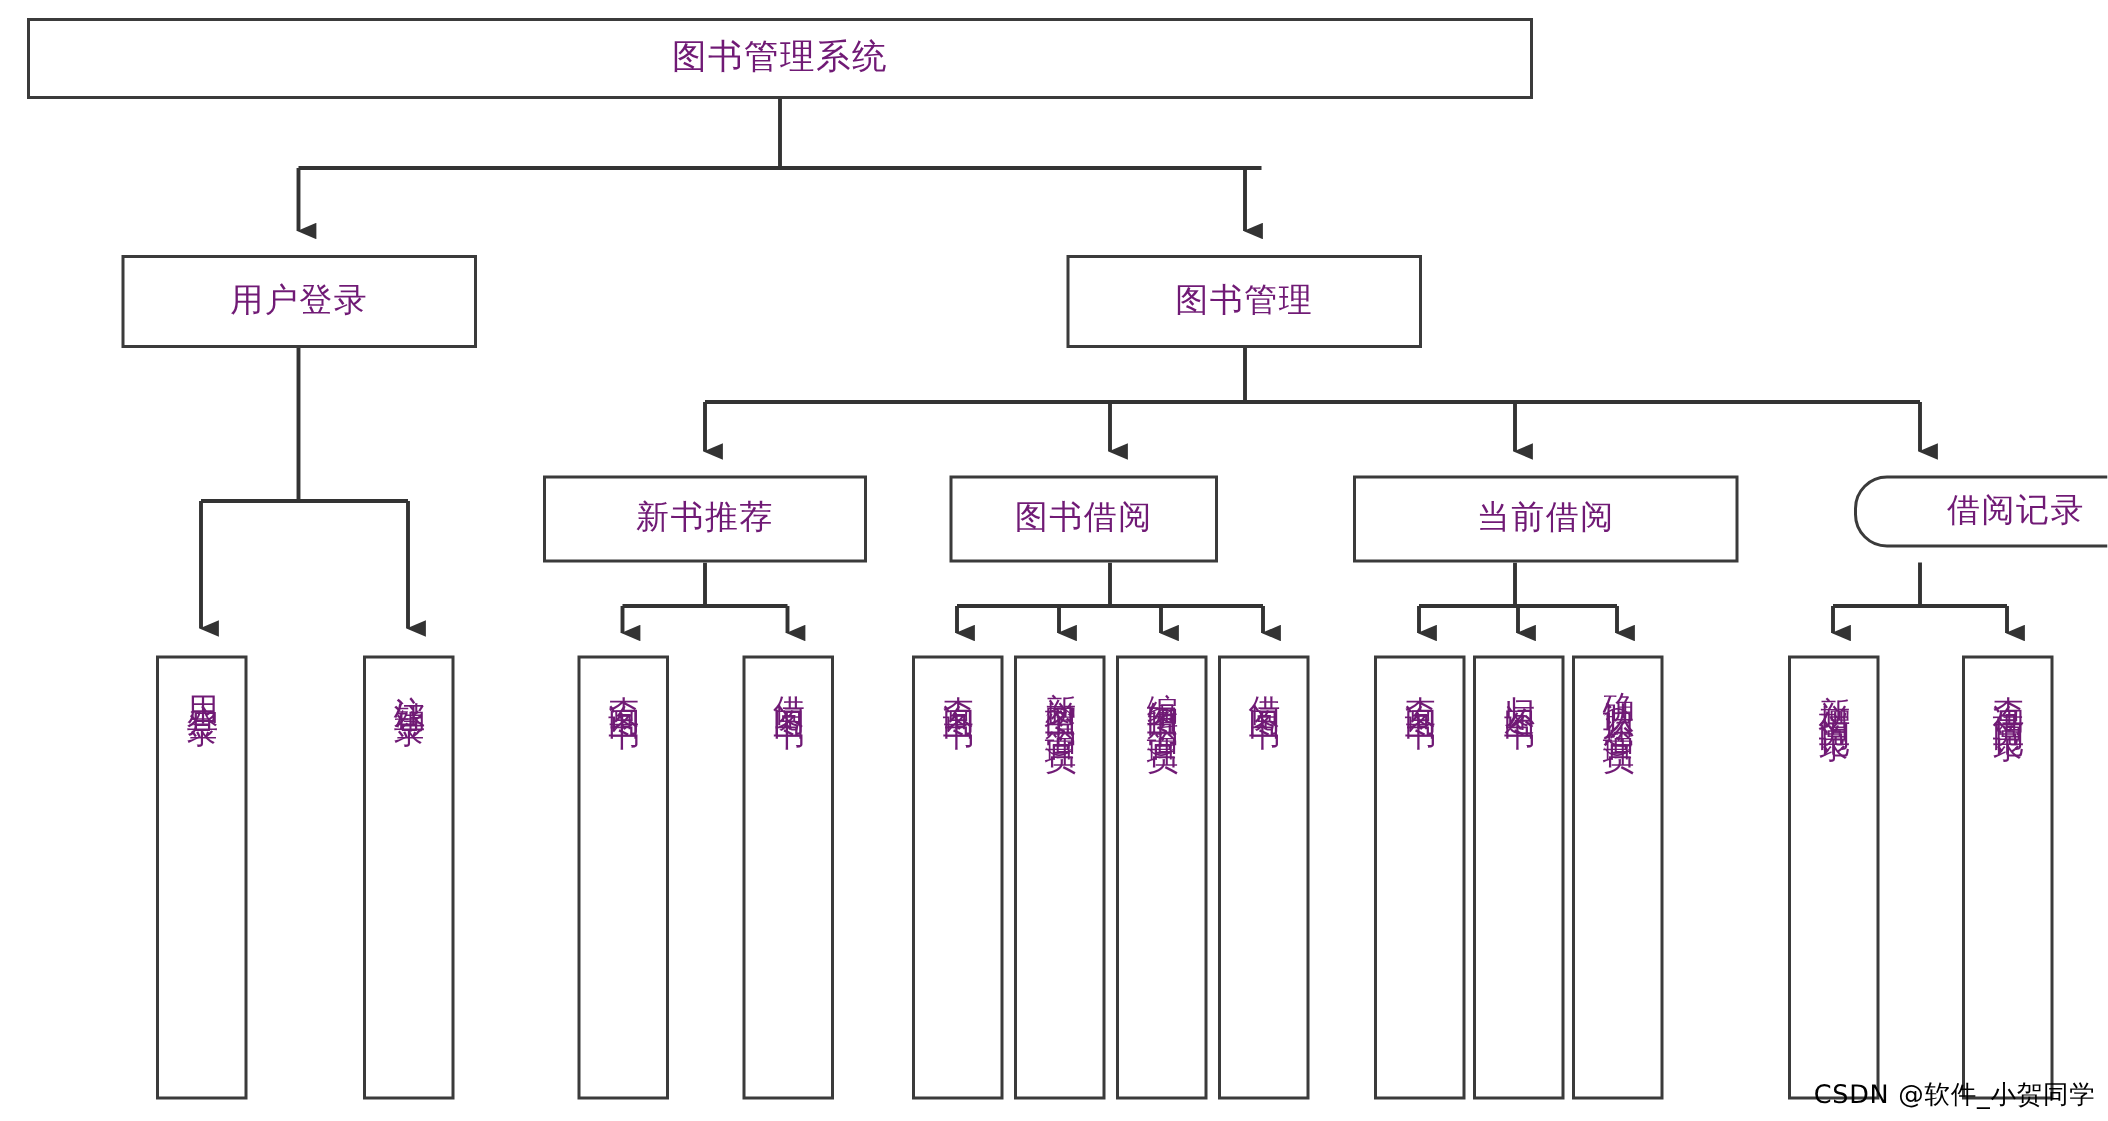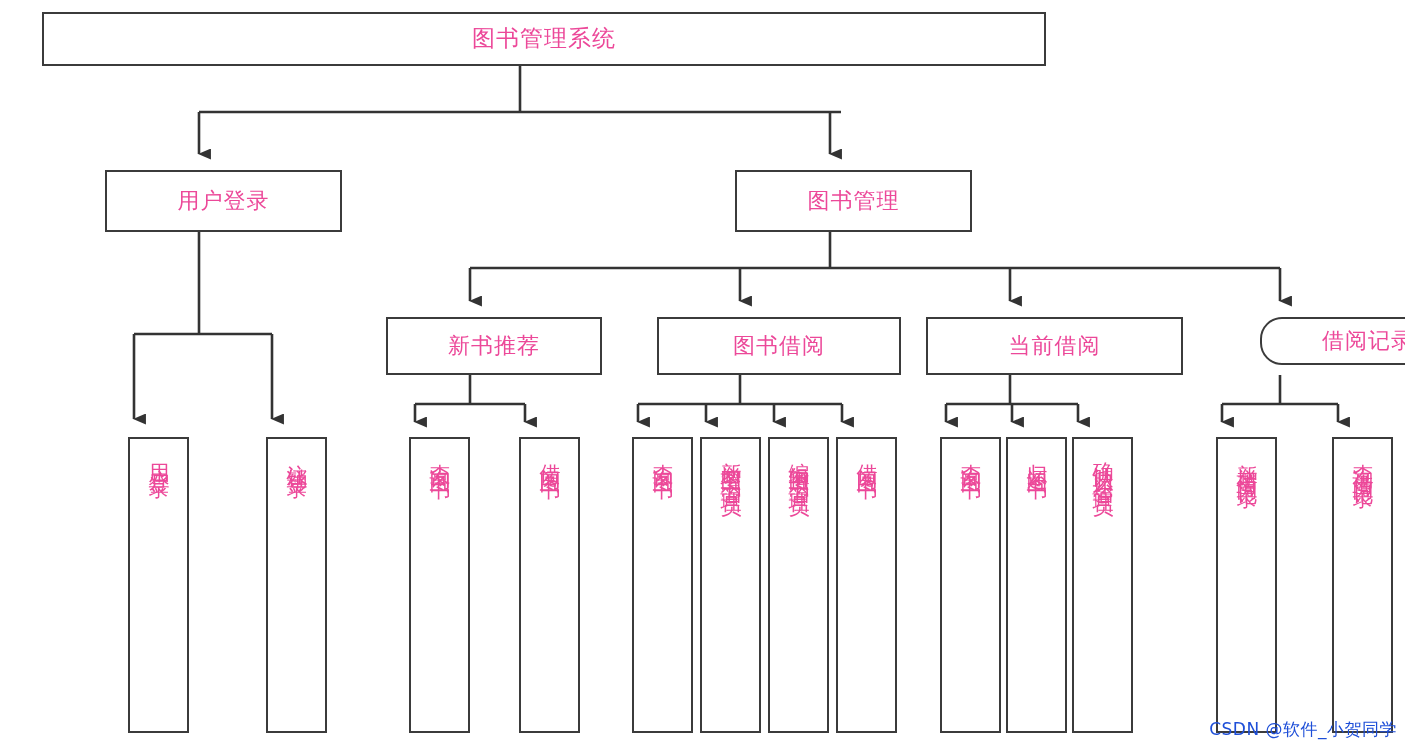--- a/index.html
+++ b/index.html
@@ -18,22 +18,21 @@
     overflow: hidden;
   }
   .node {
     position: absolute;
     box-sizing: border-box;
     border: 2.5px solid #3b3b3b;
     background: #ffffff;
     display: flex;
     align-items: center;
     justify-content: center;
-    color: #ec4899;
-    margin-left: 24px;
+    color: #701a75;
   }
   .node .lbl {
     font-size: 22px;
     line-height: 1.18;
     letter-spacing: 1px;
     white-space: nowrap;
   }
   .node.root .lbl { font-size: 23px; }
   .node.lvl2 .lbl { font-size: 22px; }
   .node.lvl3 .lbl { font-size: 22px; }
@@ -58,21 +57,21 @@
     top: 0;
     width: 1405px;
     height: 747px;
     pointer-events: none;
   }
   #watermark {
     position: absolute;
     right: 8px;
     bottom: 6px;
     font-size: 17px;
-    color: #1d4ed8;
+    color: #000000;
     letter-spacing: 0.5px;
     white-space: nowrap;
   }
 </style>
 </head>
 <body>
 
 <div id="canvas">
 
   <svg id="edges" viewBox="0 0 1405 747" xmlns="http://www.w3.org/2000/svg">
@@ -134,21 +133,21 @@
   <div class="node lvl2" style="left:81px; top:170px; width:237px; height:62px;">
     <span class="lbl">用户登录</span>
   </div>
   <div class="node lvl3" style="left:362px; top:317px; width:216px; height:58px;">
     <span class="lbl">新书推荐</span>
   </div>
 
   <div class="node lvl2" style="left:711px; top:170px; width:237px; height:62px;">
     <span class="lbl">图书管理</span>
   </div>
-  <div class="node lvl3" style="left:633px; top:317px; width:244px; height:58px;">
+  <div class="node lvl3" style="left:633px; top:317px; width:179px; height:58px;">
     <span class="lbl">图书借阅</span>
   </div>
   <div class="node lvl3" style="left:902px; top:317px; width:257px; height:58px;">
     <span class="lbl">当前借阅</span>
   </div>
   <div class="node lvl3" style="left:1236px; top:317px; width:216px; height:48px;border-radius:22px;">
     <span class="lbl">借阅记录</span>
   </div>
 
   <div class="node vert mid" style="left:104px; top:437px; width:61px; height:296px;">

